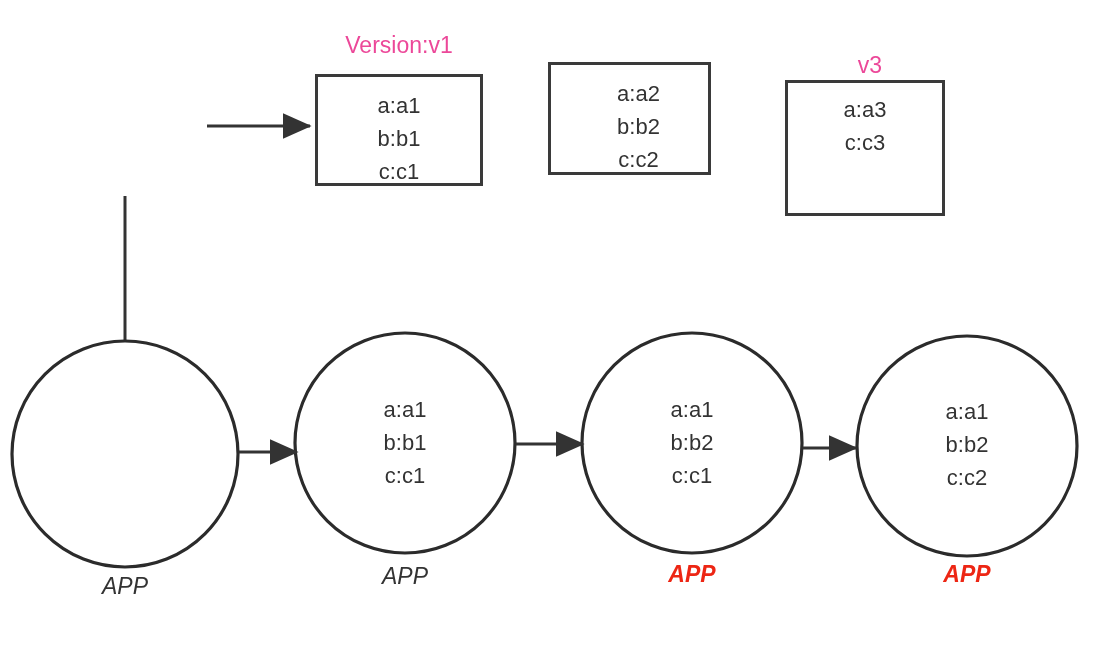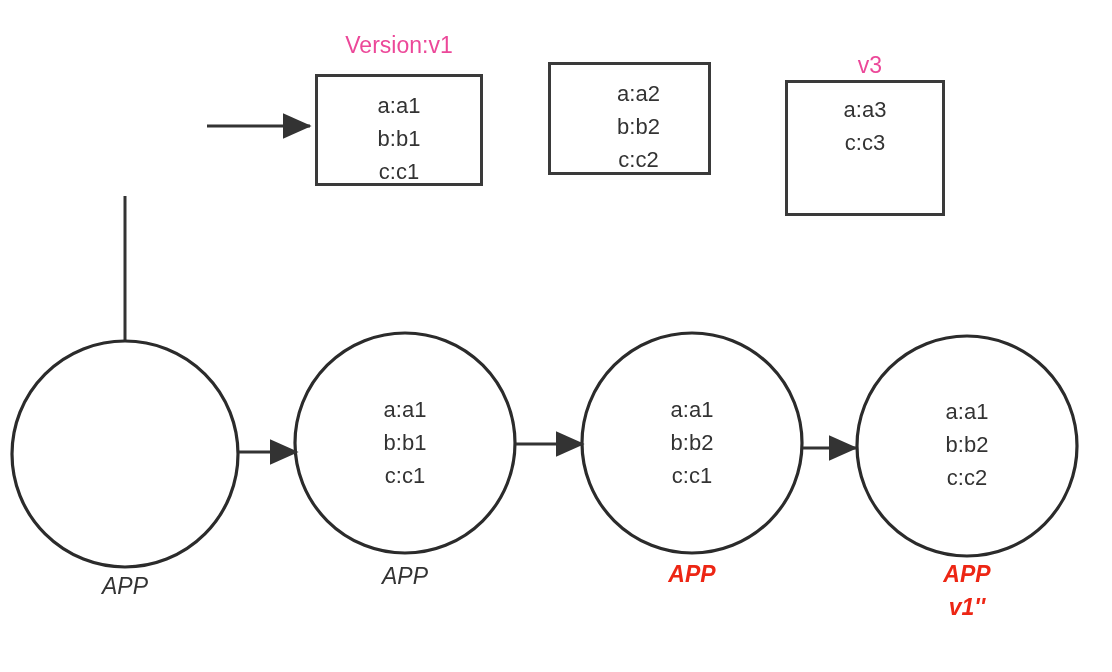--- a/index.html
+++ b/index.html
@@ -168,16 +168,15 @@
     <div>APP</div>
   </div>
 
   <div class="circle-lines" style="left:887px; top:395px;">
     <div>a:a1</div>
     <div>b:b2</div>
     <div>c:c2</div>
   </div>
   <div class="circle-caption red" style="left:882px; top:558px;">
     <div>APP</div>
-    <div>v1''</div>
   </div>
 
 </div>
 
 </body></html>

